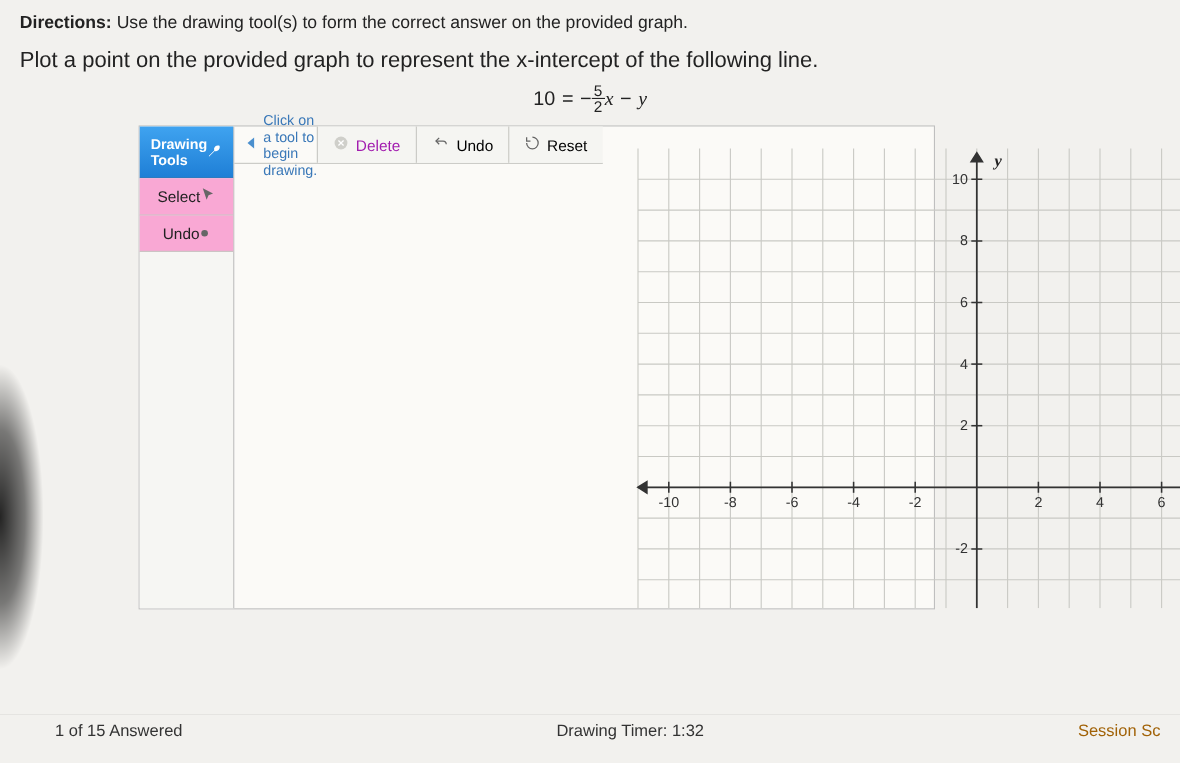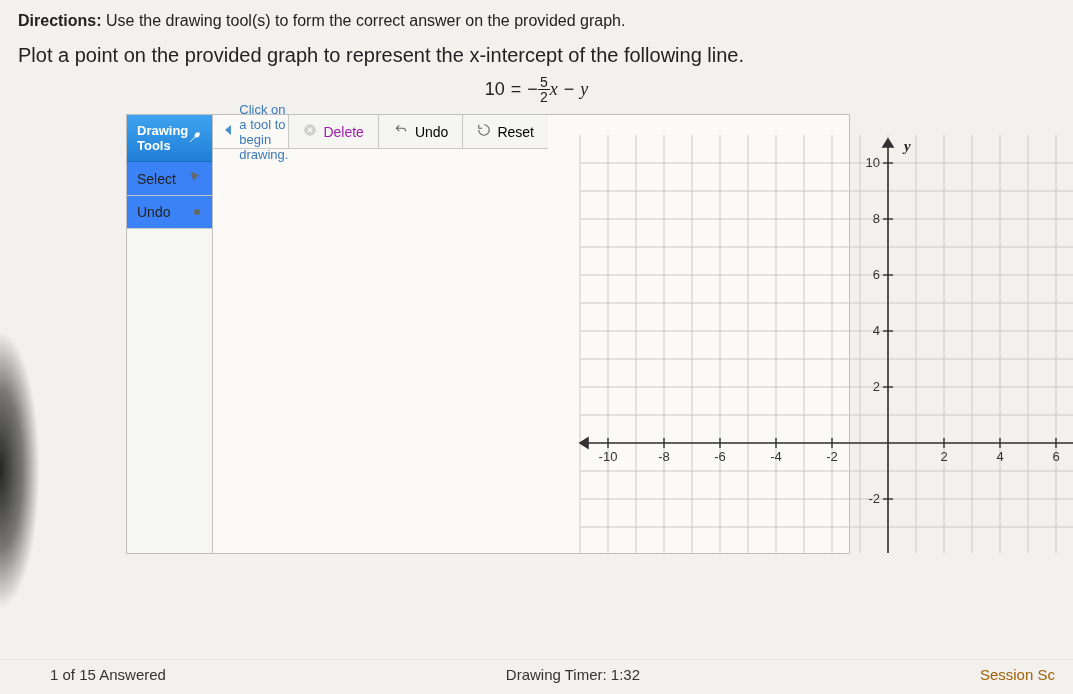--- a/index.html
+++ b/index.html
@@ -64,23 +64,23 @@
     display:flex;
     align-items:center;
     justify-content:space-between;
     border-bottom:1px solid #1a6fba;
   }
   .tool-row {
     padding: 8px 10px;
     border-bottom: 1px solid #c7c7c3;
     font-size: 14px;
     display:flex;
-    justify-content:space-between;
+    justify-content:center;
     align-items:center;
-    background:#3b82f6;
+    background:#f9a8d4;
     cursor:pointer;
   }
   .canvas-col {
     flex: 1;
     display: flex;
     flex-direction: row;
     justify-content: flex-end;
   }
   .top-bar {
     display: flex;
@@ -111,21 +111,21 @@
   }
   .btn.disabled { color:#a21caf; cursor:default;}
   .graph-wrap {
     flex:1;
     position:relative;
     padding: 18px 20px 0 20px;
   }
   svg.graph { display:block; }
   .footer {
     position:absolute;
-    bottom:5px; left:0; right:0;
+    bottom:15px; left:0; right:0;
     display:flex;
     justify-content:space-between;
     align-items:center;
     padding: 6px 18px 6px 50px;
     font-size:15px;
     color:#333;
     border-top:1px solid rgba(0,0,0,0.05);
     gap:44px;
   }
   .footer .right { color:#a16207;}

